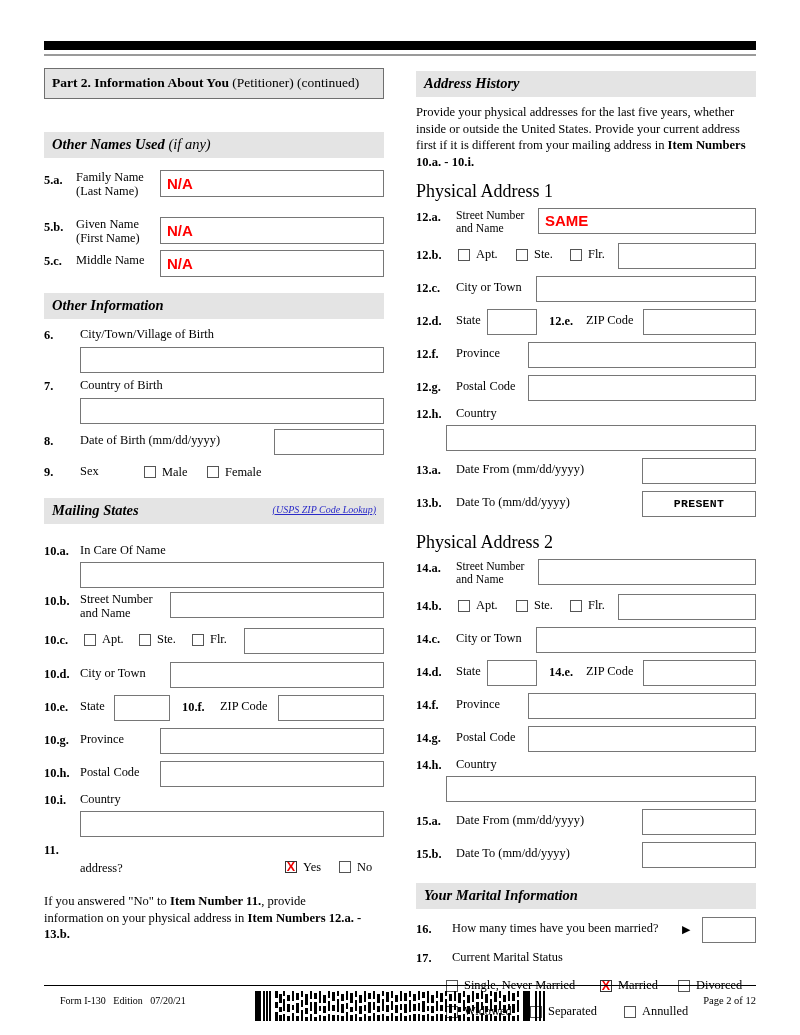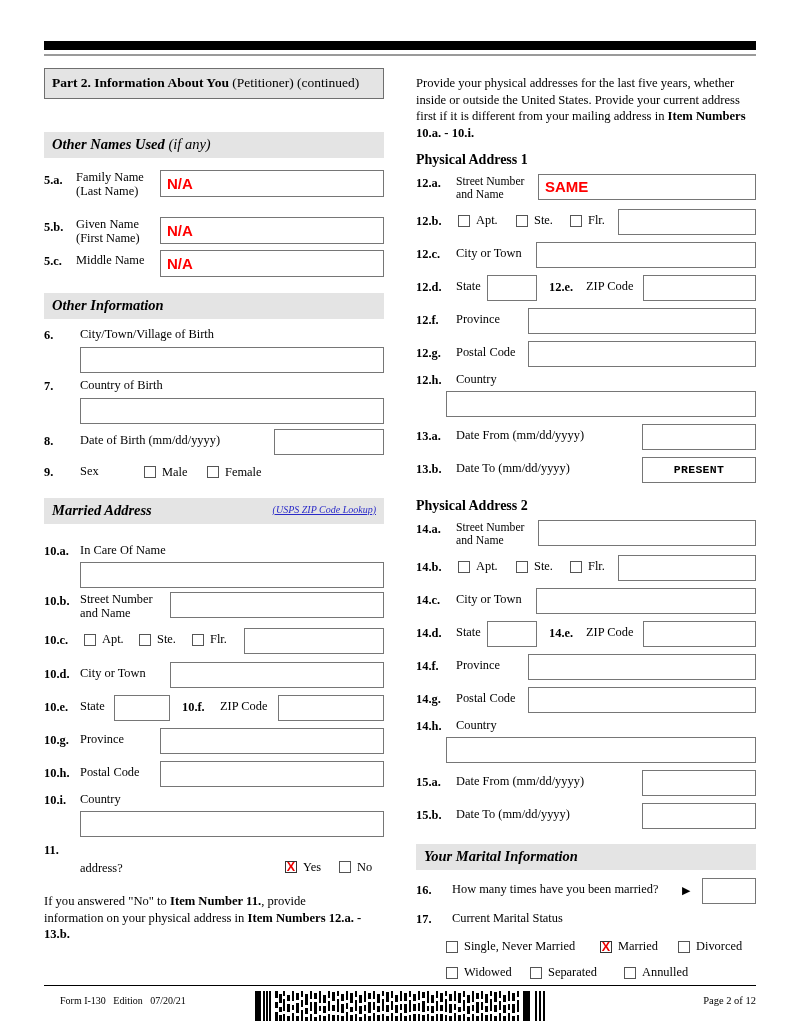--- a/index.html
+++ b/index.html
@@ -31,21 +31,21 @@
   .sec-head{
     background:#e4e4e4;padding:4px 8px 5px 8px;
     font-style:italic;font-weight:bold;font-size:14.5px;
     position:relative;
   }
   .sec-head .lookup{
     position:absolute;right:8px;top:6px;
     font-size:10px;font-style:italic;font-weight:normal;
     color:#2b2bc8;text-decoration:underline;
   }
-  .subhead{font-weight:bold;font-size:14px;margin:0;}
+  .subhead{font-weight:normal;font-size:18px;margin:0;}
 
   
   .para{font-size:12.6px;line-height:1.27;}
   .para b{font-weight:bold;}
 
   
   .row{position:relative;}
   .num{
     position:absolute;left:0;top:0;
     font-weight:bold;font-size:12.4px;
@@ -163,21 +163,21 @@
     <div class="row" style="height:22px;margin-top:4px;">
       <span class="num" style="top:2px;">9.</span>
       <span class="lbl" style="left:36px;top:2px;">Sex</span>
       <div class="cbx" style="left:100px;top:3px;"></div>
       <span class="cbl" style="left:118px;top:2px;">Male</span>
       <div class="cbx" style="left:163px;top:3px;"></div>
       <span class="cbl" style="left:181px;top:2px;">Female</span>
     </div>
 
     <div class="sec-head" style="margin-top:13px;">
-      <span>Married Address</span>
+      <span>Mailing States</span>
       <span class="lookup">(USPS ZIP Code Lookup)</span>
     </div>
 
     <div class="row" style="height:46px;margin-top:20px;">
       <span class="num">10.a.</span>
       <span class="lbl" style="left:36px;top:0px;">In Care Of Name</span>
       <div class="box" style="left:36px;top:18px;width:304px;height:26px;"></div>
     </div>
 
     <div class="row" style="height:30px;margin-top:2px;">
@@ -248,20 +248,23 @@
     <div class="para" style="margin-top:14px;width:338px;line-height:1.33;">
       <span>If you answered "No" to </span><b>Item Number 11.</b><span>, provide</span><br>
       <span>information on your physical address in </span><b>Item Numbers 12.a. -</b><br>
       <b>13.b.</b>
     </div>
 
   </div>
 
   <div class="col-right">
 
+    <div class="sec-head" style="margin-top:3px;">
+      <span>Address History</span>
+    </div>
 
     <div class="para" style="margin-top:7px;width:340px;line-height:1.33;">
       <span>Provide your physical addresses for the last five years, whether inside or outside the United States.  Provide your current address first if it is different from your mailing address in </span><b>Item Numbers 10.a. - 10.i.</b>
     </div>
 
     <div class="subhead" style="margin-top:10px;">Physical Address 1</div>
 
     <div class="row" style="height:30px;margin-top:6px;">
       <span class="num" style="top:2px;">12.a.</span>
       <span class="lbl lbl2" style="left:40px;top:1px;font-size:11.7px;">

